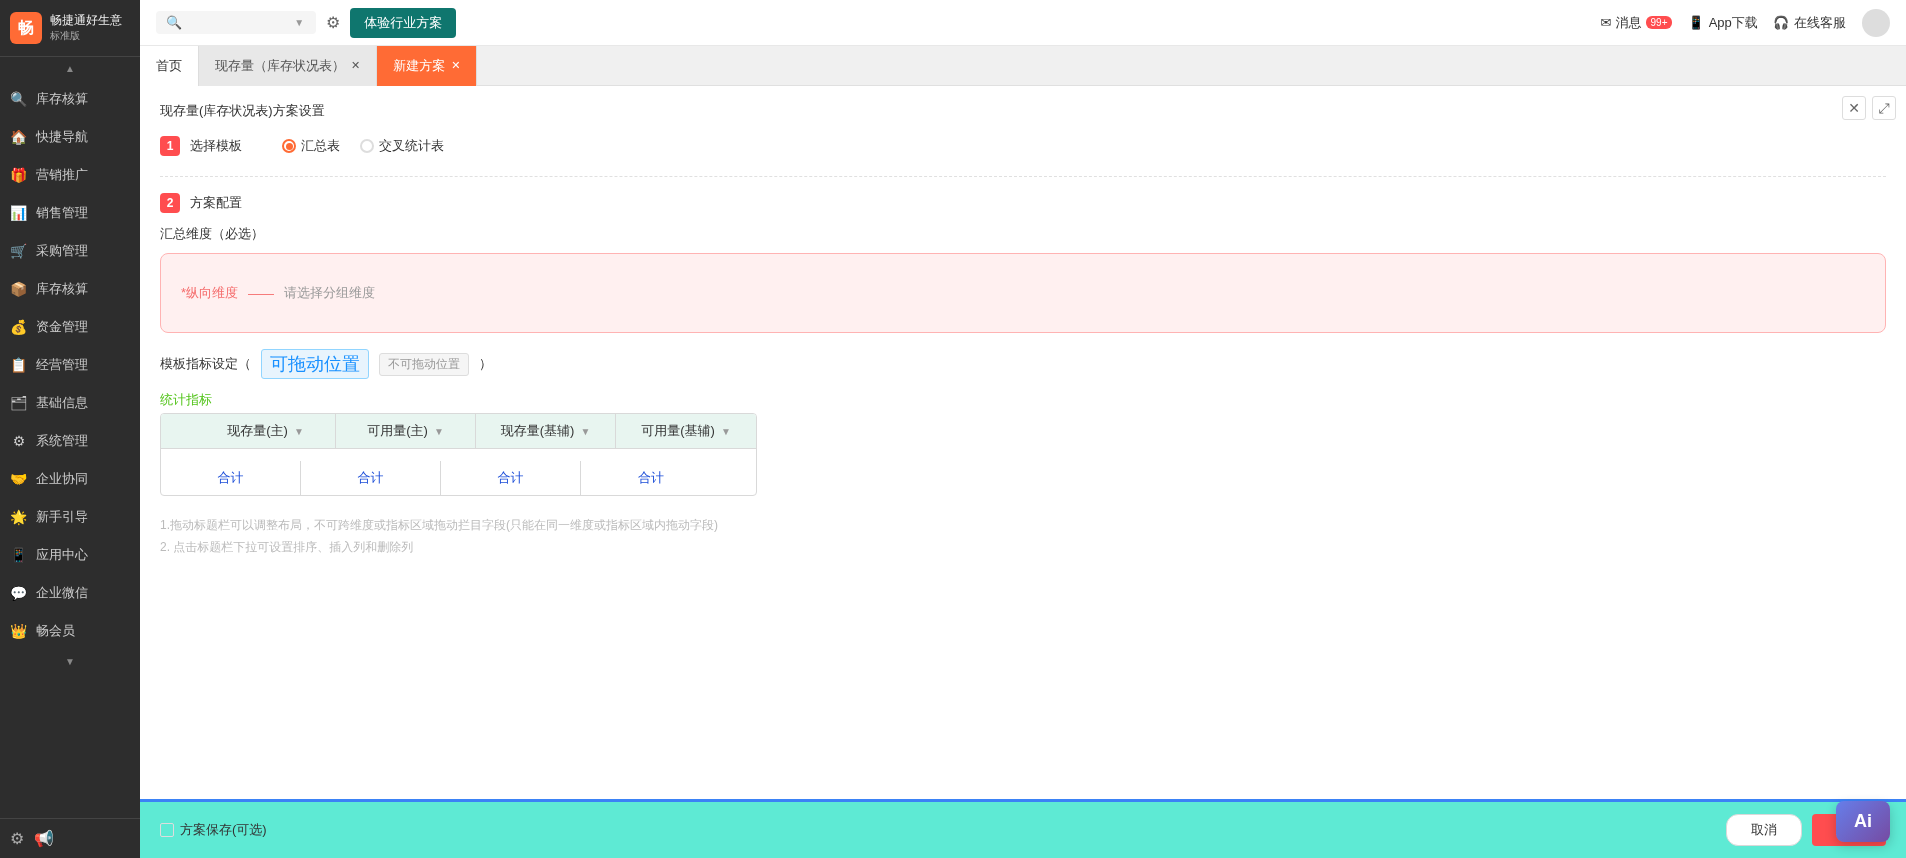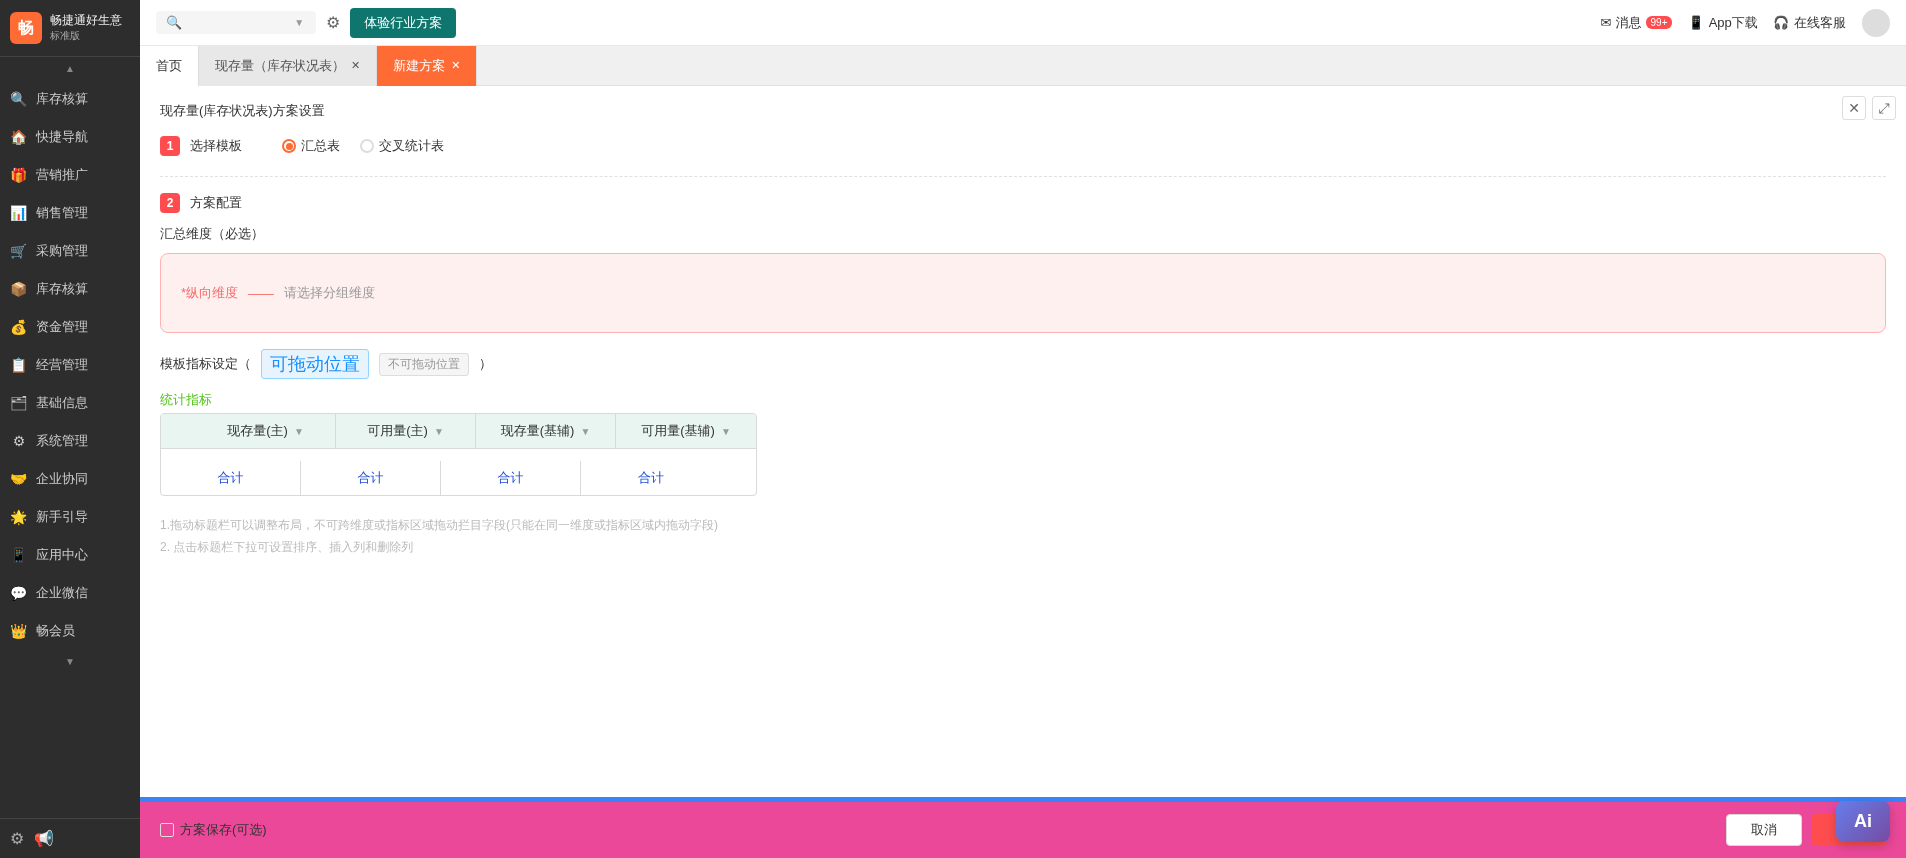--- a/index.html
+++ b/index.html
@@ -303,22 +303,22 @@
 
     
     .tips-section {
       margin-top: 16px;
       font-size: 12px; color: #bbb;
       line-height: 1.8;
     }
 
     
     .bottom-bar {
-      background: #ec4899;
-      border-top: 5px solid #3b82f6;
+      background: #5eead4;
+      border-top: 3px solid #3b82f6;
       padding: 12px 20px;
       display: flex; align-items: center; justify-content: space-between;
       flex-shrink: 0;
     }
     .save-option {
       display: flex; align-items: center; gap: 6px;
       font-size: 13px; color: #333;
     }
     .checkbox-box {
       width: 14px; height: 14px;
@@ -326,21 +326,21 @@
       border-radius: 2px;
       cursor: pointer;
     }
     .bottom-buttons {
       display: flex; gap: 10px;
     }
     .btn-cancel {
       padding: 1px 24px;
       border: 1px solid #d9d9d9;
       background: #fff;
-      border-radius: 4px;
+      border-radius: 12px;
       font-size: 13px; color: #333;
       cursor: pointer;
     }
     .btn-query {
       padding: 7px 24px;
       background: #ff4d4f;
       border: none;
       border-radius: 4px;
       font-size: 13px; color: #fff;
       cursor: pointer;

